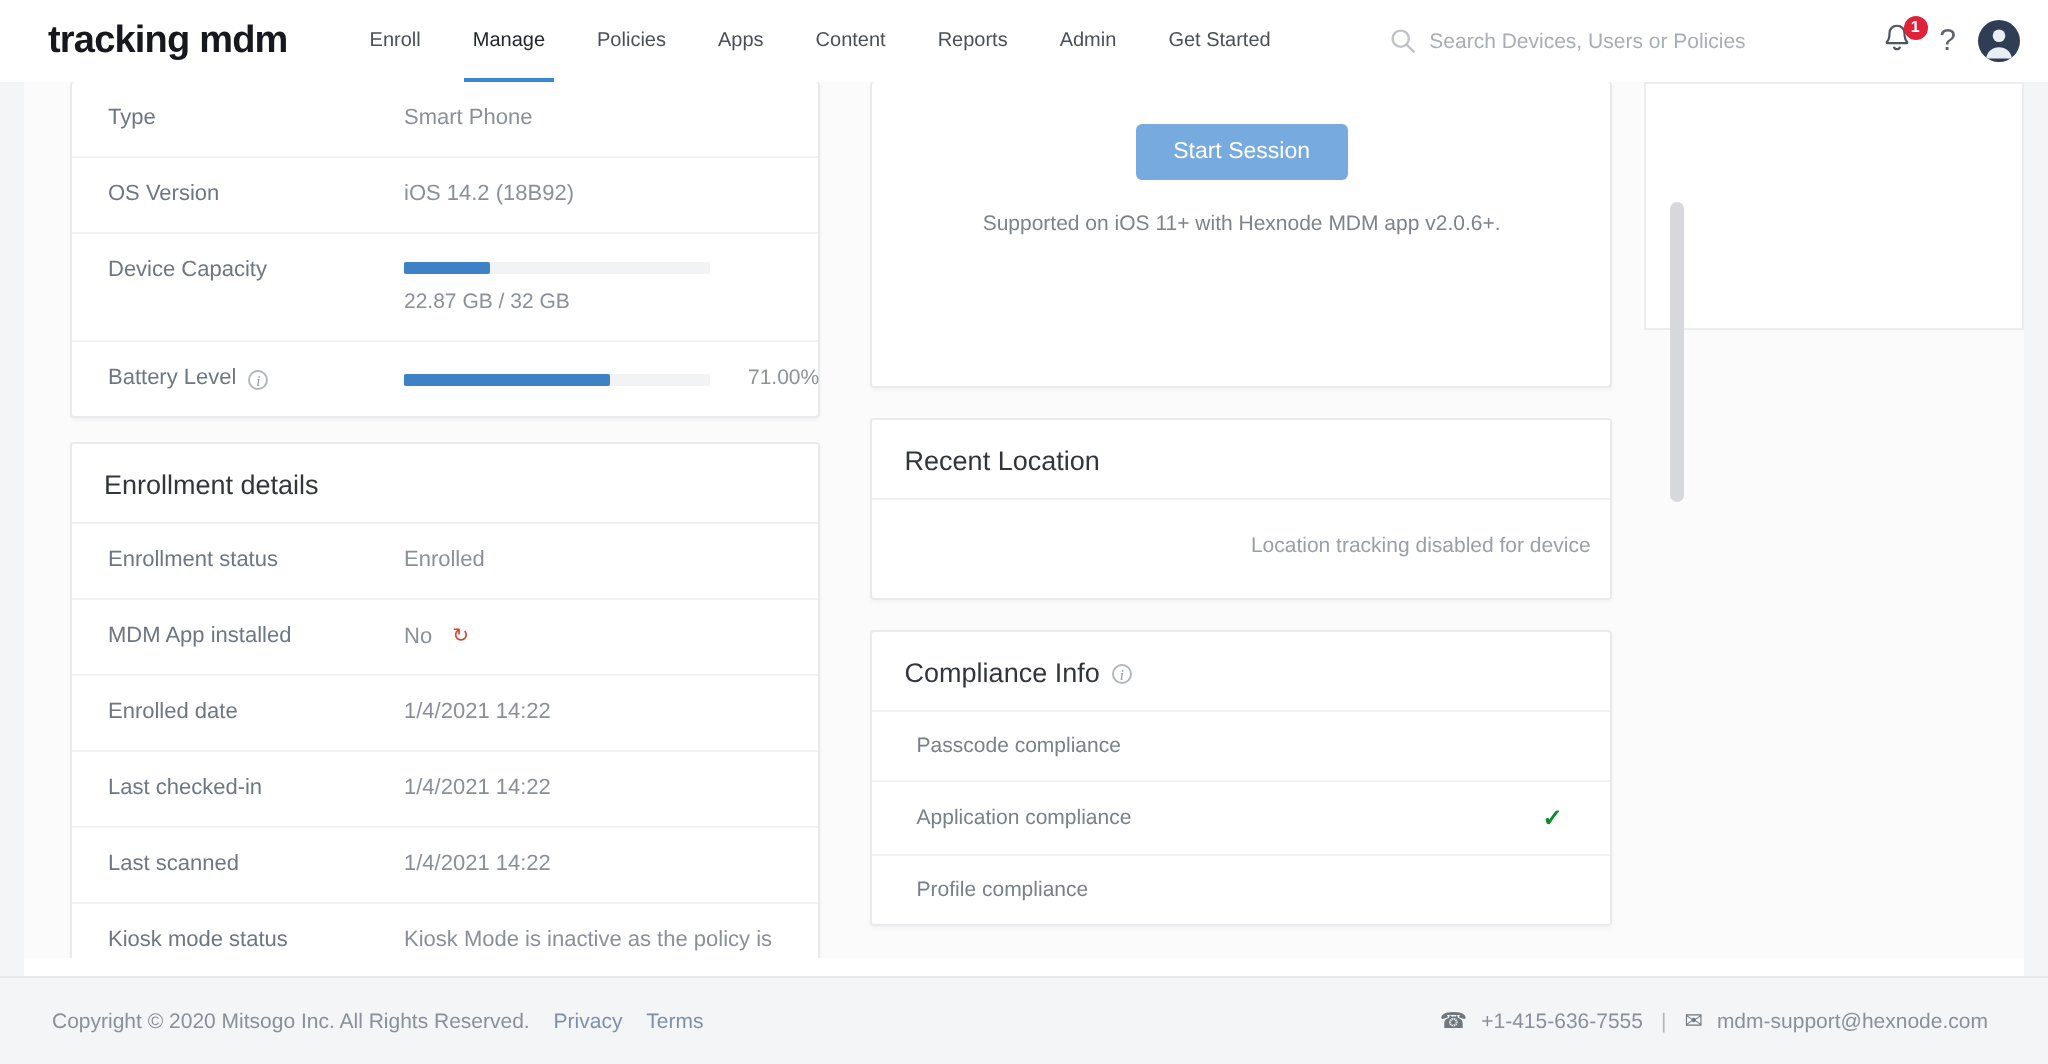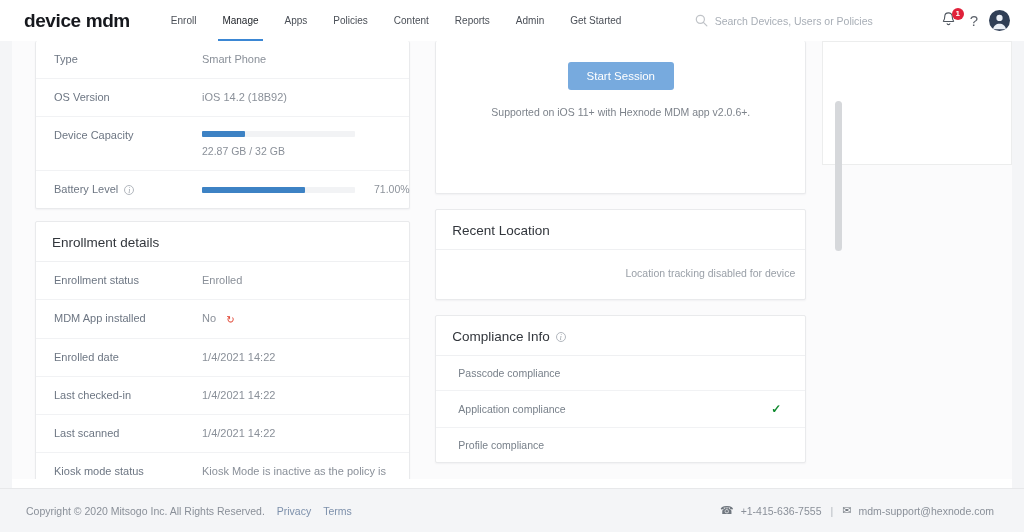--- a/index.html
+++ b/index.html
@@ -285,27 +285,27 @@
     display: flex; align-items: center;
     font-size: 10.5px; color: #8a9099;
   }
   .foot-right .sep { margin: 0 9px; color: #b3b8bf; }
   .foot-ico { margin-right: 7px; font-size: 11px; color: #6f767e; }
 </style>
 </head>
 <body>
 
 <div class="topnav">
-  <div class="brand">device mdm</div>
+  <div class="brand">tracking mdm</div>
 
   <div class="navlinks">
     <div class="navlink">Enroll</div>
     <div class="navlink active">Manage</div>
+    <div class="navlink">Policies</div>
     <div class="navlink">Apps</div>
-    <div class="navlink">Policies</div>
     <div class="navlink">Content</div>
     <div class="navlink">Reports</div>
     <div class="navlink">Admin</div>
     <div class="navlink">Get Started</div>
   </div>
 
   <div class="nav-right">
     <div class="searchbox">
       <svg class="search-ico" viewBox="0 0 16 16">
         <circle cx="6.6" cy="6.6" r="5" fill="none" stroke="#8d939b" stroke-width="1.5"></circle>

